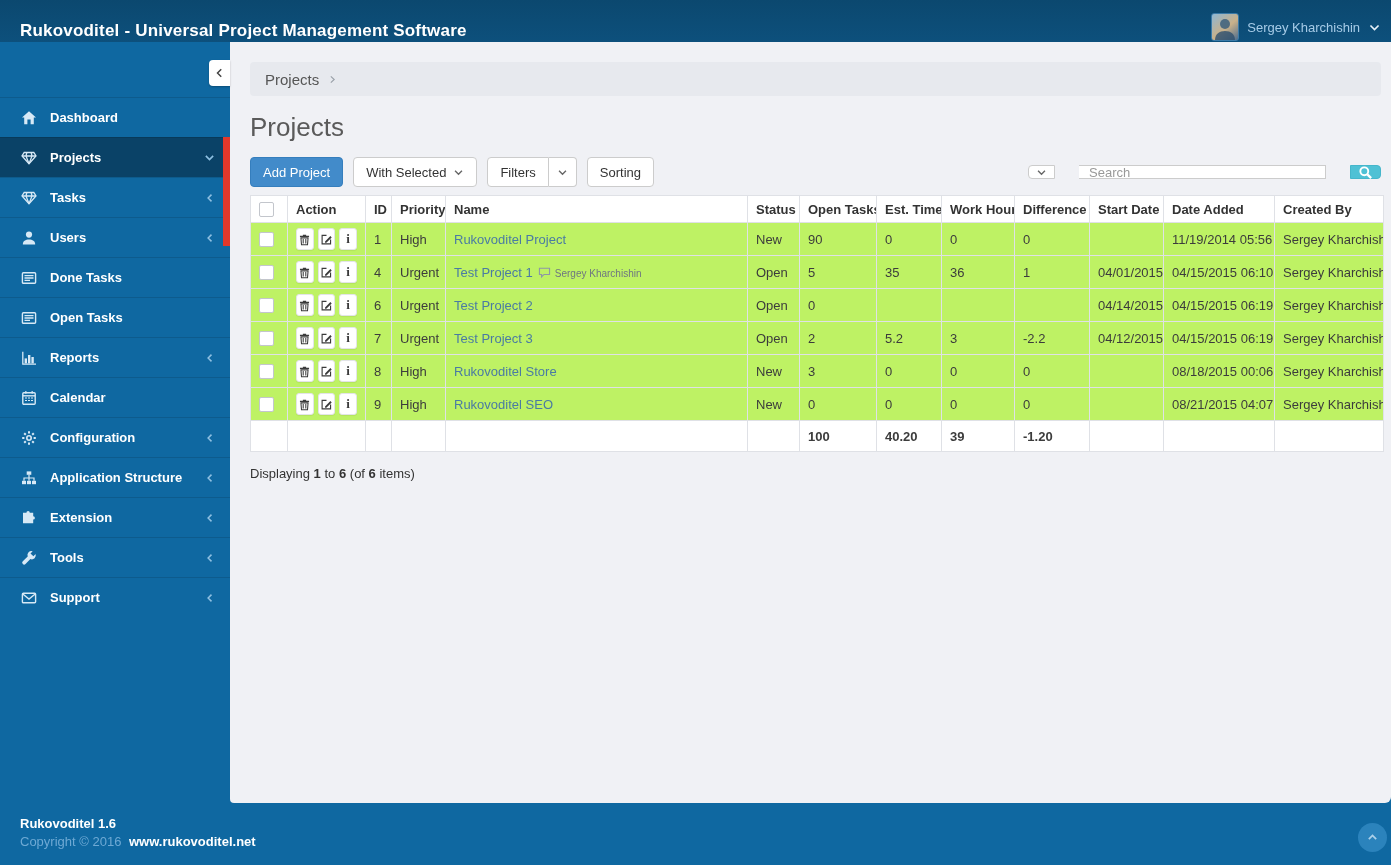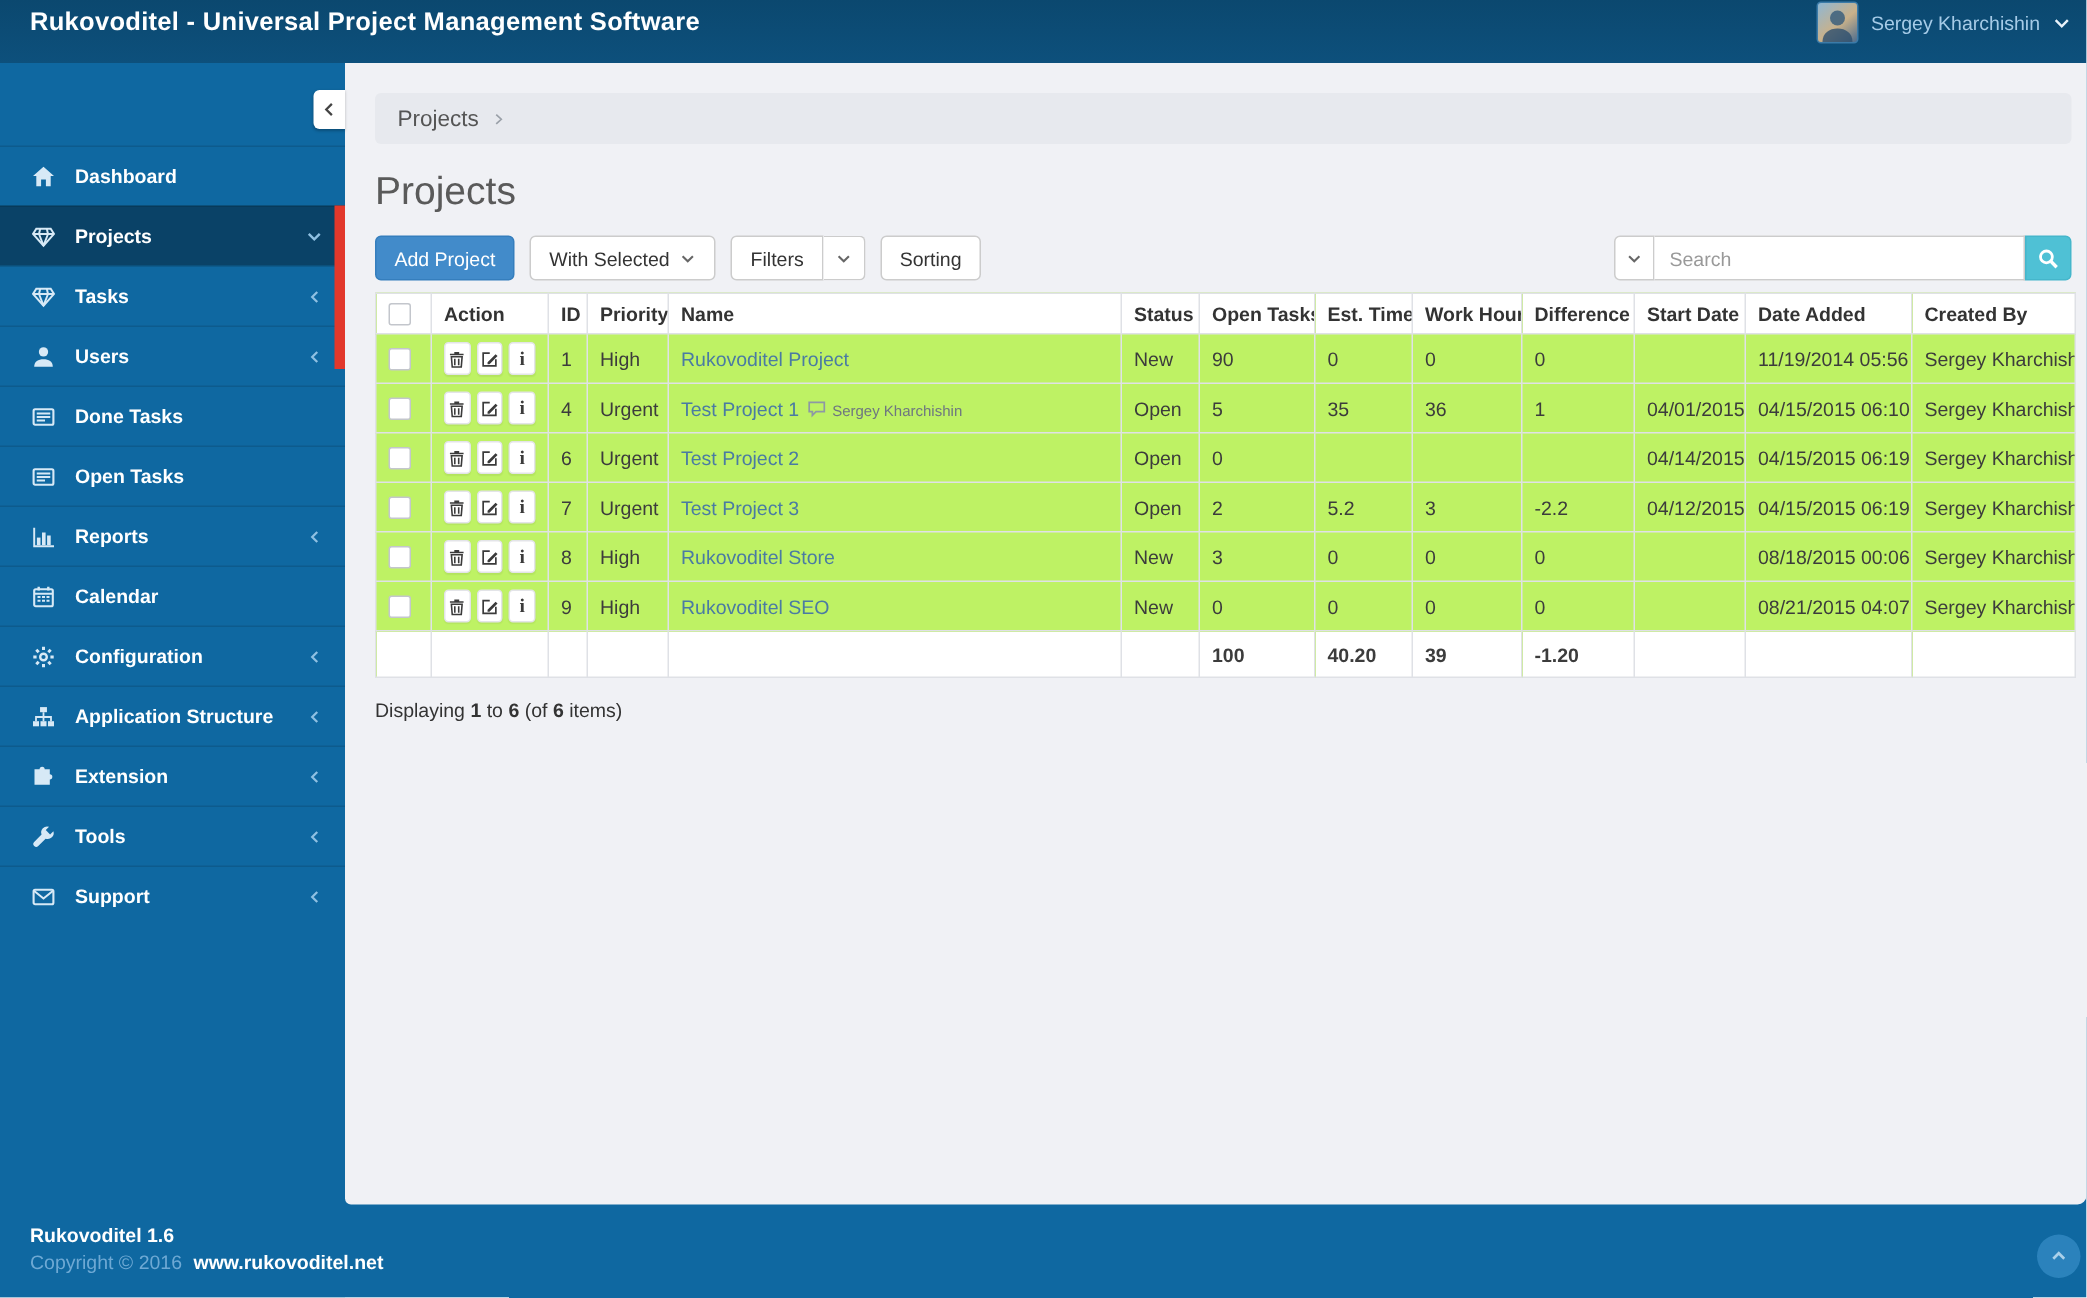--- a/index.html
+++ b/index.html
@@ -3,21 +3,21 @@
 <meta charset="utf-8">
 <style>
   * { margin:0; padding:0; box-sizing:border-box; }
   html,body { width:1391px; height:865px; }
   body { font-family:"Liberation Sans", sans-serif; overflow:hidden; }
   .app { position:relative; width:1391px; height:865px; background:#0f68a1; overflow:hidden; }
 
   
   .topbar { position:absolute; top:0; left:0; width:100%; height:42px;
             background:linear-gradient(#0b486f,#0d507c); z-index:30;
-            display:flex; align-items:center; justify-content:space-between; padding:0 10px 12px 20px; }
+            display:flex; align-items:flex-end; justify-content:space-between; padding:0 10px 1px 20px; }
   .app-title { color:#fff; font-size:17px; font-weight:700; letter-spacing:.2px; }
   .user-menu { display:flex; align-items:center; gap:8px; cursor:pointer; }
   .avatar { width:28px; height:28px; border-radius:3px; overflow:hidden; display:block;
             background:linear-gradient(140deg,#8fb7d4 0%,#c9b18a 55%,#4d6d8e 100%); border:1px solid #3b7ba8; }
   .avatar svg { display:block; }
   .user-name { color:#a6cbe7; font-size:13px; }
   .user-menu .chev-dn { color:#e8f2fa; display:flex; }
 
   
   .sidebar { position:absolute; top:42px; left:0; width:230px; bottom:0; background:#0f68a1; padding-top:55px; z-index:10; }
@@ -47,21 +47,21 @@
 
   
   .toolbar { margin-top:14px; display:flex; align-items:center; gap:10px; }
   .btn { height:30px; font-family:inherit; font-size:13px; color:#333; background:#fff; border:1px solid #ccc;
          border-radius:4px; padding:0 12px; cursor:pointer; display:inline-flex; align-items:center; gap:7px;text-align:center; }
   .btn-primary { background:#428bca; border-color:#357ebd; color:#fff; }
   .btn .chev-dn { color:#666; display:flex; }
   .btn-group { display:inline-flex; }
   .btn-group .btn:first-child { border-radius:4px 0 0 4px; }
   .btn-group .btn:last-child { border-radius:0 4px 4px 0; border-left:none; padding:0 8px; }
-  .search-group { margin-left:auto; display:flex; height:30px; }
+  .search-group { margin-left:auto; display:flex; height:14px;gap:24px; }
   .search-toggle { width:27px; background:#fff; border:1px solid #ccc; border-radius:4px 0 0 4px;
                    display:flex; align-items:center; justify-content:center; color:#666; cursor:pointer; }
   .search-input { width:247px; border:1px solid #ccc; border-left:none; padding:0 10px; font-size:13px;
                   font-family:inherit; color:#333; outline:none; }
   .search-input::placeholder { color:#999; }
   .search-btn { width:31px; background:#4fc1d5; border:1px solid #45b6cb; border-radius:0 4px 4px 0;
                 color:#fff; display:flex; align-items:center; justify-content:center; cursor:pointer; }
 
   
   table.grid { margin-top:8px; width:1133px; border-collapse:collapse; table-layout:fixed; background:#bef264; font-size:13px; color:#3c3c3c; }

